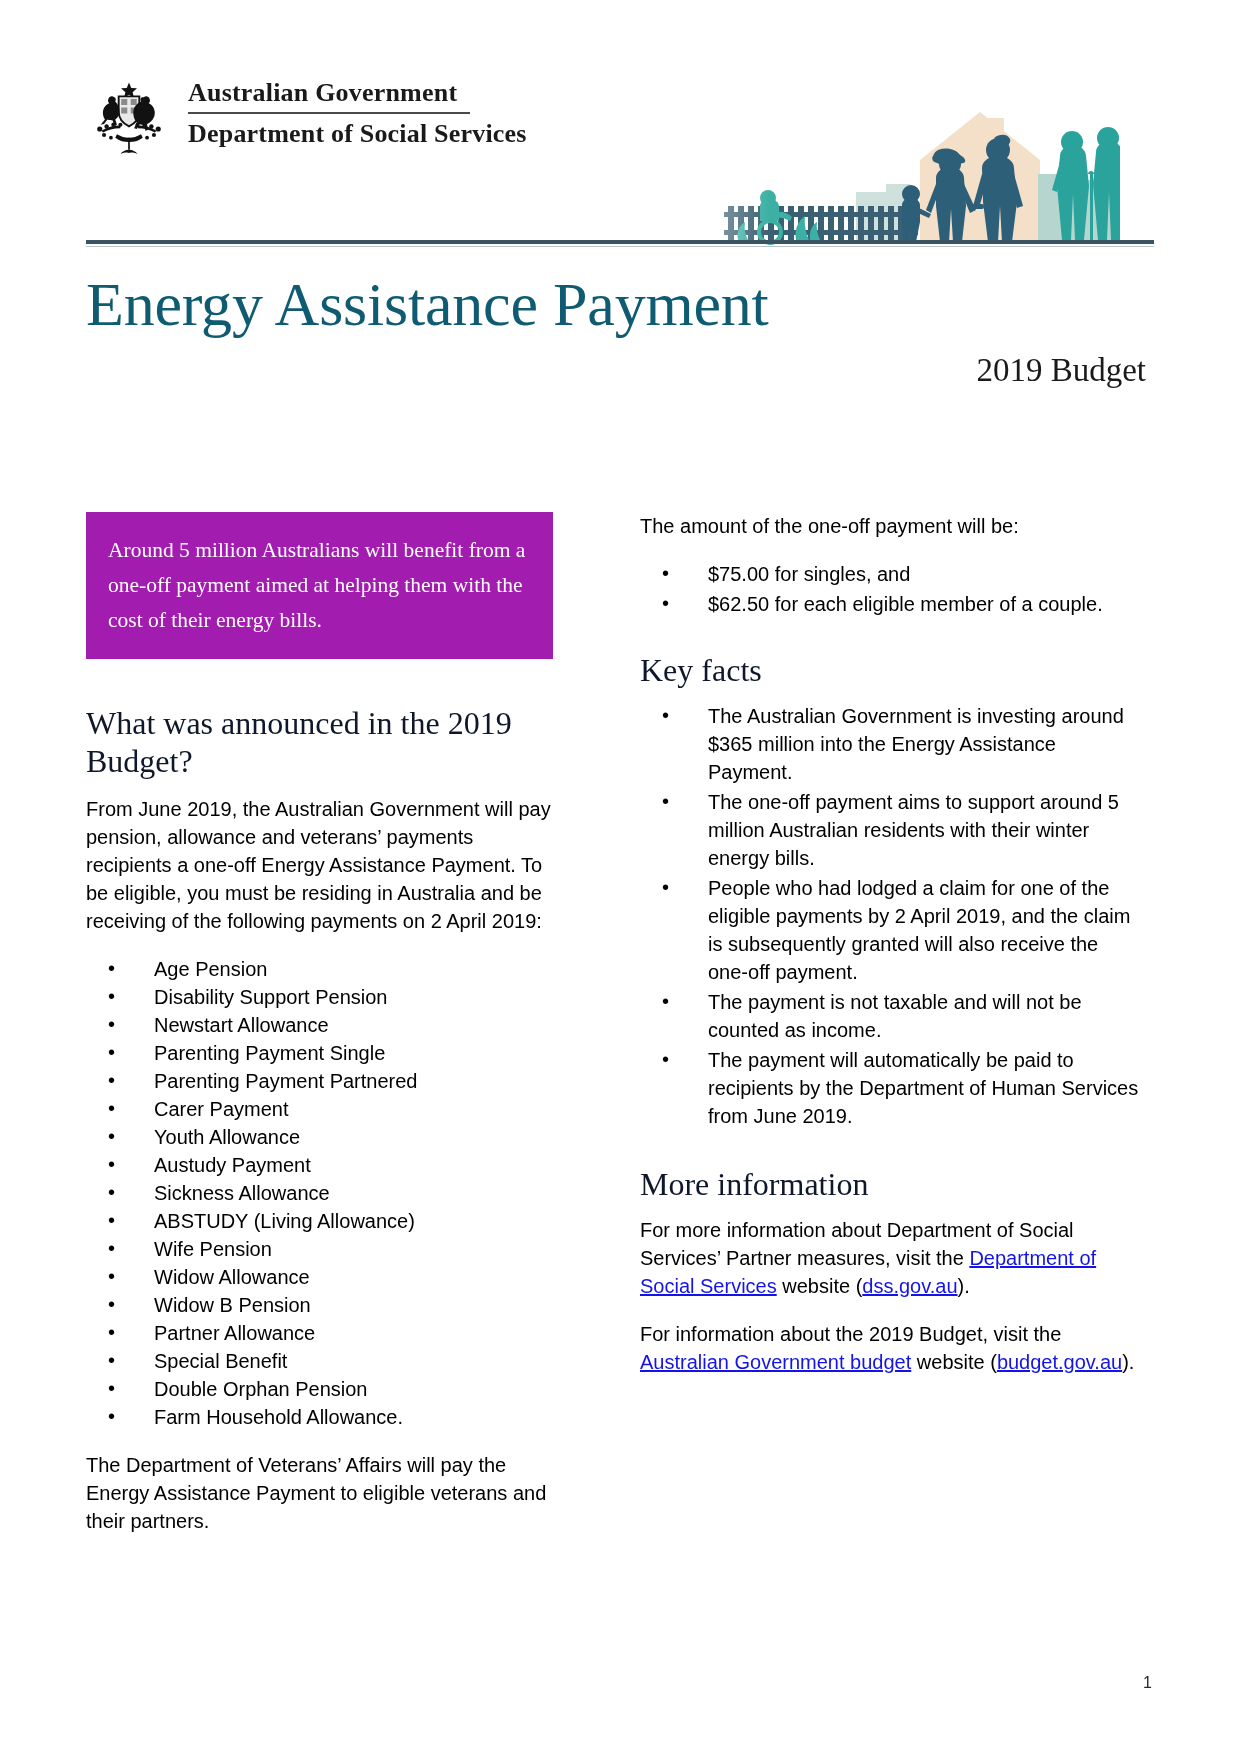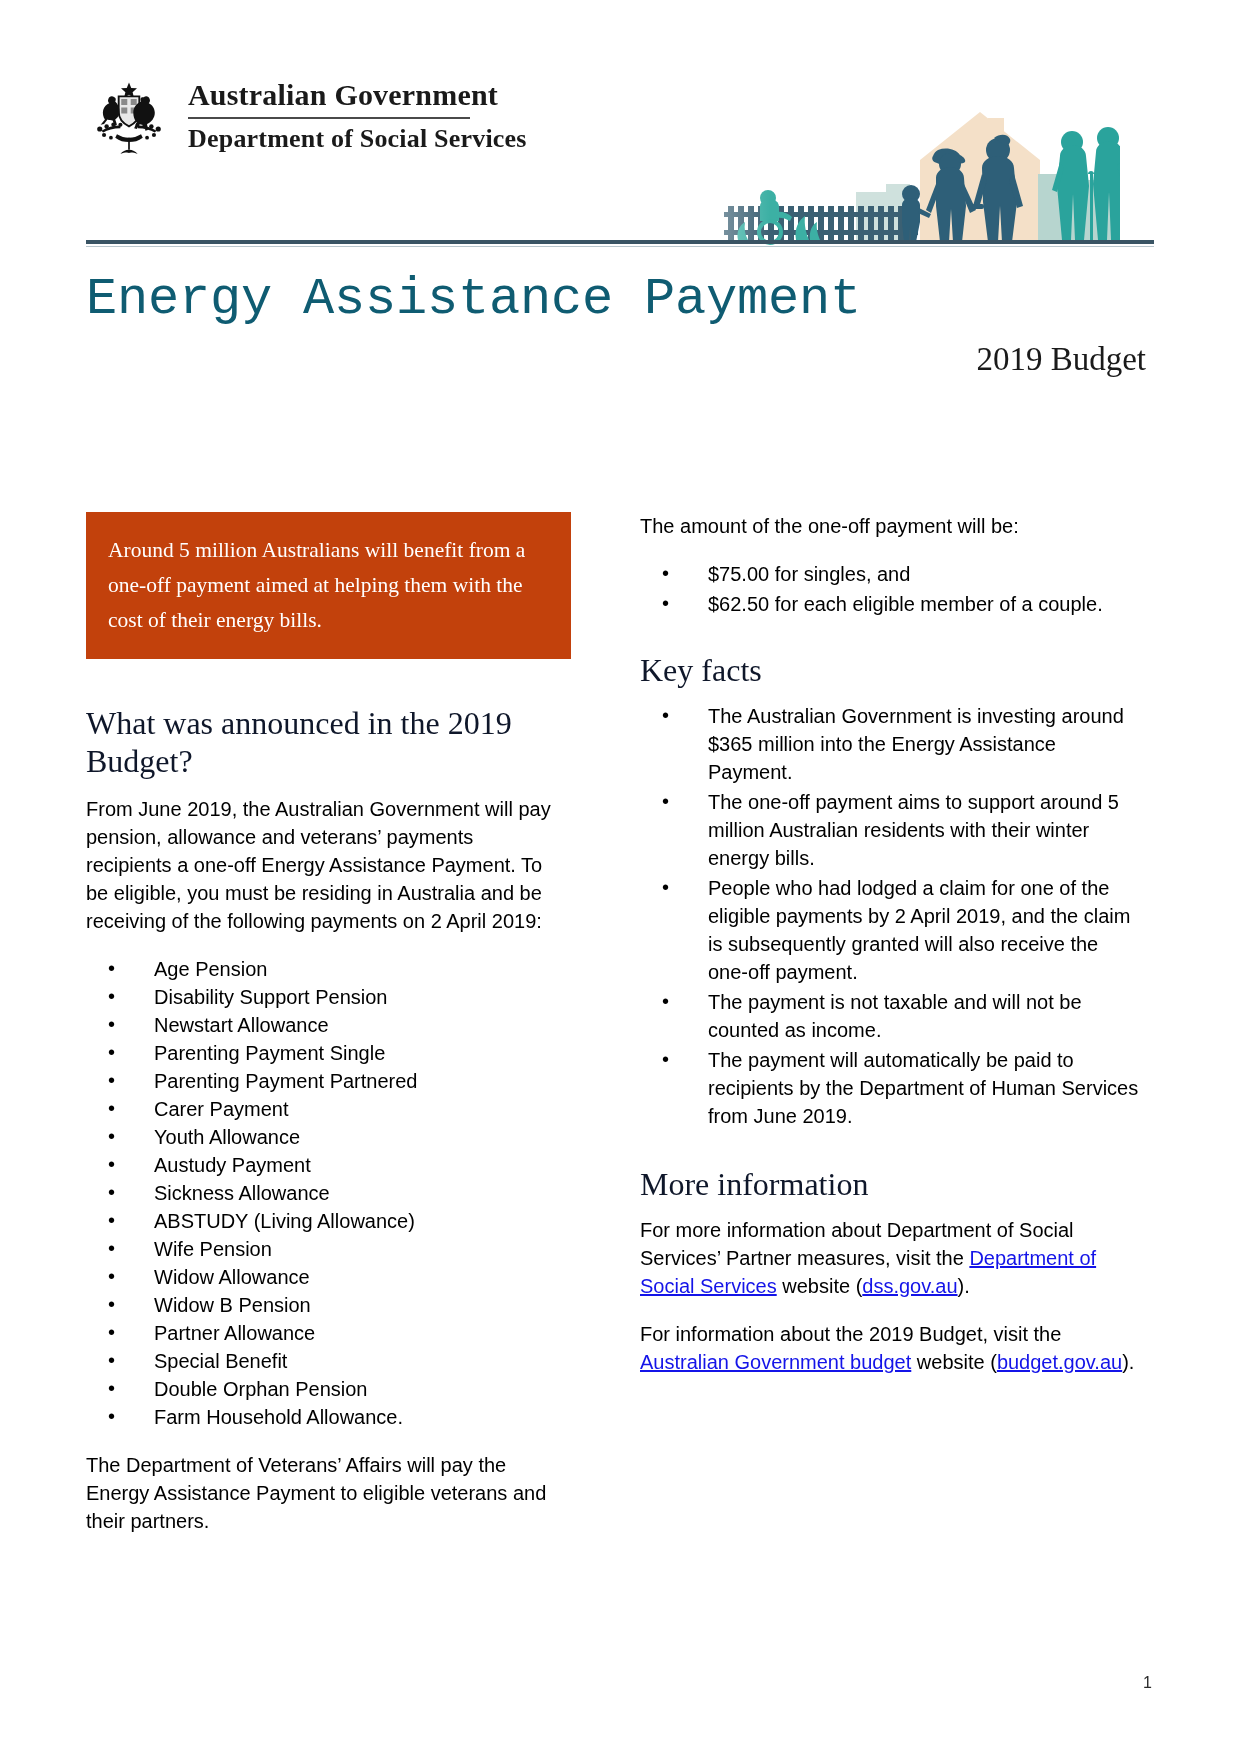--- a/index.html
+++ b/index.html
@@ -36,21 +36,21 @@
     flex: none;
     margin-top: 2px;
   }
   #gov-text {
     margin-left: 16px;
     padding-top: 6px;
   }
   .gov-line1 {
     font-family: "Liberation Serif", serif;
     font-weight: bold;
-    font-size: 30px;
+    font-size: 26px;
     letter-spacing: 0.2px;
     color: #1a1a1a;
     line-height: 1.12;
     white-space: nowrap;
   }
   .gov-rule {
     height: 2px;
     background: #4a4a4a;
     margin: 5px 0 5px 0;
     width: 282px;
@@ -90,22 +90,22 @@
   }
 
   
   #title-block {
     position: absolute;
     left: 86px;
     top: 272px;
     width: 1060px;
   }
   #doc-title {
-    font-family: Liberation Mono, monospace;
-    font-size: 52px;
+    font-family: Liberation Serif, serif;
+    font-size: 62px;
     color: #0f5c72;
     line-height: 1.06;
     letter-spacing: -0.2px;
     margin: 0;
     font-weight: normal;
   }
   #doc-subtitle {
     font-family: "Liberation Serif", serif;
     font-size: 33px;
     color: #1a1a1a;
@@ -124,23 +124,23 @@
   }
   #col-right {
     position: absolute;
     left: 640px;
     top: 512px;
     width: 500px;
   }
 
   
   #callout {
-    background: #c2410c;
+    background: #a21caf;
     color: #ffffff;
-    padding: 21px 40px 22px 22px;
+    padding: 21px 22px 22px 22px;
     width: 423px;
     box-sizing: content-box;
     margin-bottom: 46px;
   }
   #callout p {
     margin: 0;
     font-family: "Liberation Serif", serif;
     font-size: 21.5px;
     line-height: 1.62;
   }

